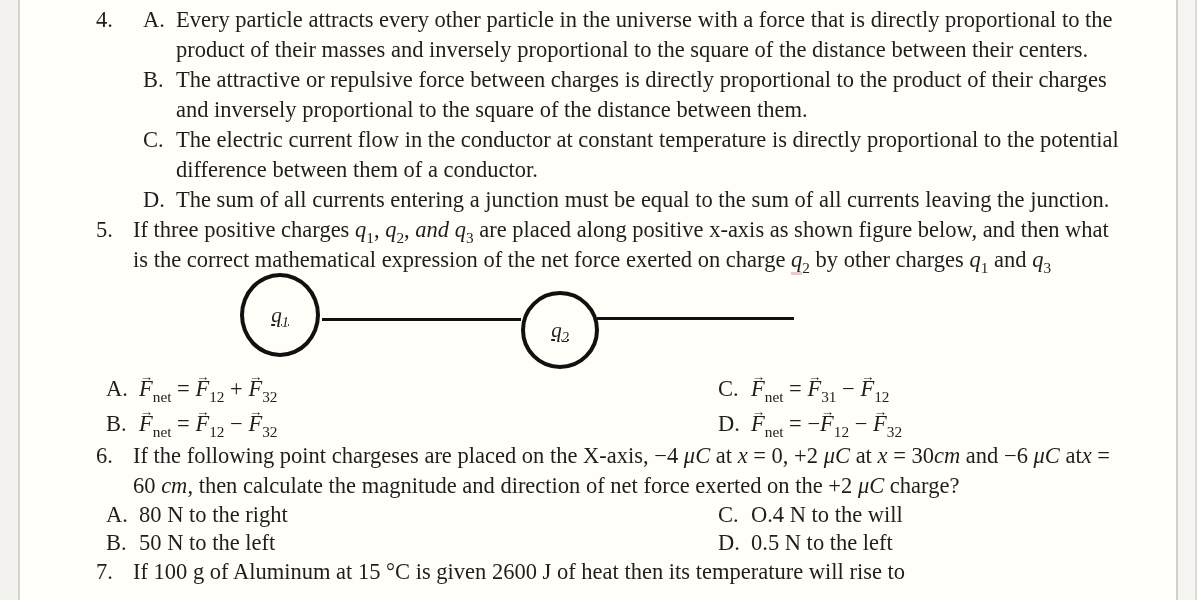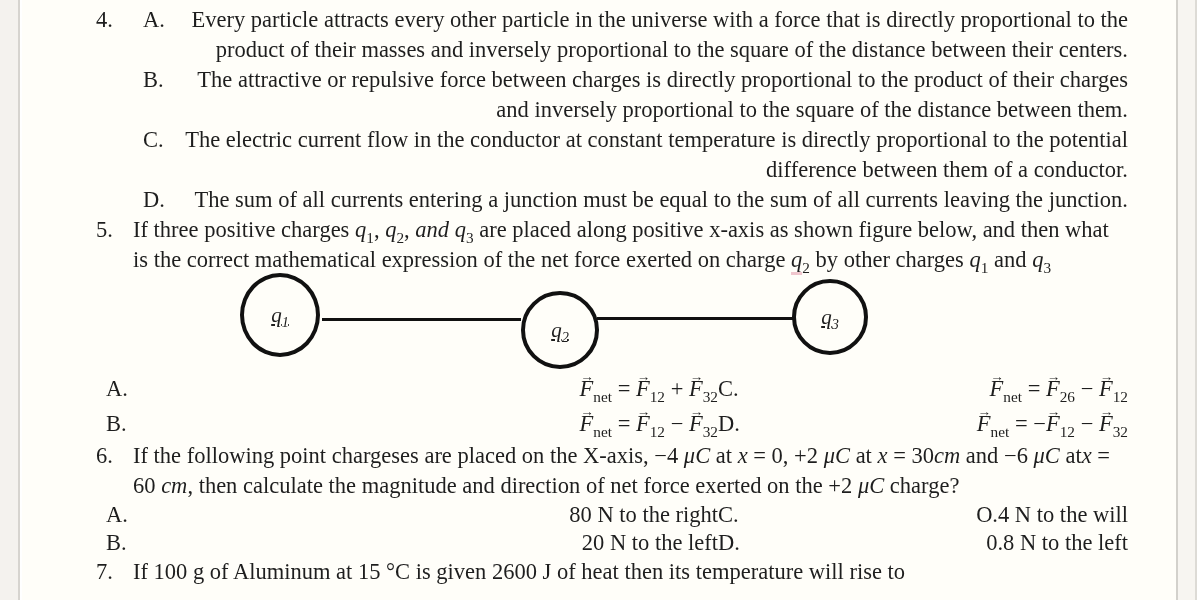--- a/index.html
+++ b/index.html
@@ -26,21 +26,21 @@
     padding:5px 48px 0 74px;
     overflow:hidden;
     font-size:22.5px; line-height:30px;
   }
   .q { display:flex; }
   .q-num { width:37px; flex:none; }
   .q-body { flex:1; min-width:0; }
   .opts { margin-left:10px; }
   .opt { display:flex; }
   .opt-label { width:33px; flex:none; }
-  .opt-text { flex:1; min-width:0;text-align:right; }
+  .opt-text { flex:1; min-width:0; }
   
   .opts2 { margin-left:10px; display:grid; grid-template-columns:612px 1fr; }
   .mathrow { line-height:35px; }
   .shortrow { line-height:28px; }
   em { font-style:italic; }
   sub { font-size:0.68em; line-height:0; }
   
   .vec { font-style:italic; position:relative; display:inline-block; }
   .vec::before {
     content:"→"; position:absolute; left:0.05em; top:-0.92em;
@@ -103,33 +103,30 @@
 
   <div class="fig">
     <div class="connector l1"></div>
     <div class="connector l2"></div>
     <div class="circle c1">
         <span><em>q</em><sub>1</sub></span>
       </div>
     <div class="circle c2">
         <span><em>q</em><sub>2</sub></span>
       </div>
-    <div class="circle c3">
-        <span><em>q</em><sub>3</sub></span>
-      </div>
   </div>
 
   <div class="opts2">
     <div class="opt mathrow">
       <div class="opt-label">A.</div>
       <div class="opt-text"><span class="vec">F</span><sub>net</sub> = <span class="vec">F</span><sub>12</sub> + <span class="vec">F</span><sub>32</sub></div>
     </div>
     <div class="opt mathrow">
       <div class="opt-label">C.</div>
-      <div class="opt-text"><span class="vec">F</span><sub>net</sub> = <span class="vec">F</span><sub>26</sub> − <span class="vec">F</span><sub>12</sub></div>
+      <div class="opt-text"><span class="vec">F</span><sub>net</sub> = <span class="vec">F</span><sub>31</sub> − <span class="vec">F</span><sub>12</sub></div>
     </div>
     <div class="opt mathrow">
       <div class="opt-label">B.</div>
       <div class="opt-text"><span class="vec">F</span><sub>net</sub> = <span class="vec">F</span><sub>12</sub> − <span class="vec">F</span><sub>32</sub></div>
     </div>
     <div class="opt mathrow">
       <div class="opt-label">D.</div>
       <div class="opt-text"><span class="vec">F</span><sub>net</sub> = −<span class="vec">F</span><sub>12</sub> − <span class="vec">F</span><sub>32</sub></div>
     </div>
   </div>
@@ -145,25 +142,25 @@
     <div class="opt shortrow">
       <div class="opt-label">A.</div>
       <div class="opt-text">80 N to the right</div>
     </div>
     <div class="opt shortrow">
       <div class="opt-label">C.</div>
       <div class="opt-text">O.4 N to the will</div>
     </div>
     <div class="opt shortrow">
       <div class="opt-label">B.</div>
-      <div class="opt-text">20 N to the left</div>
+      <div class="opt-text">50 N to the left</div>
     </div>
     <div class="opt shortrow">
       <div class="opt-label">D.</div>
-      <div class="opt-text">0.8 N to the left</div>
+      <div class="opt-text">0.5 N to the left</div>
     </div>
   </div>
 
   <div class="q">
     <div class="q-num">7.</div>
     <div class="q-body">
       <div>If 100 g of Aluminum at 15 °C is given 2600 J of heat then its temperature will rise to</div>
     </div>
   </div>
 

